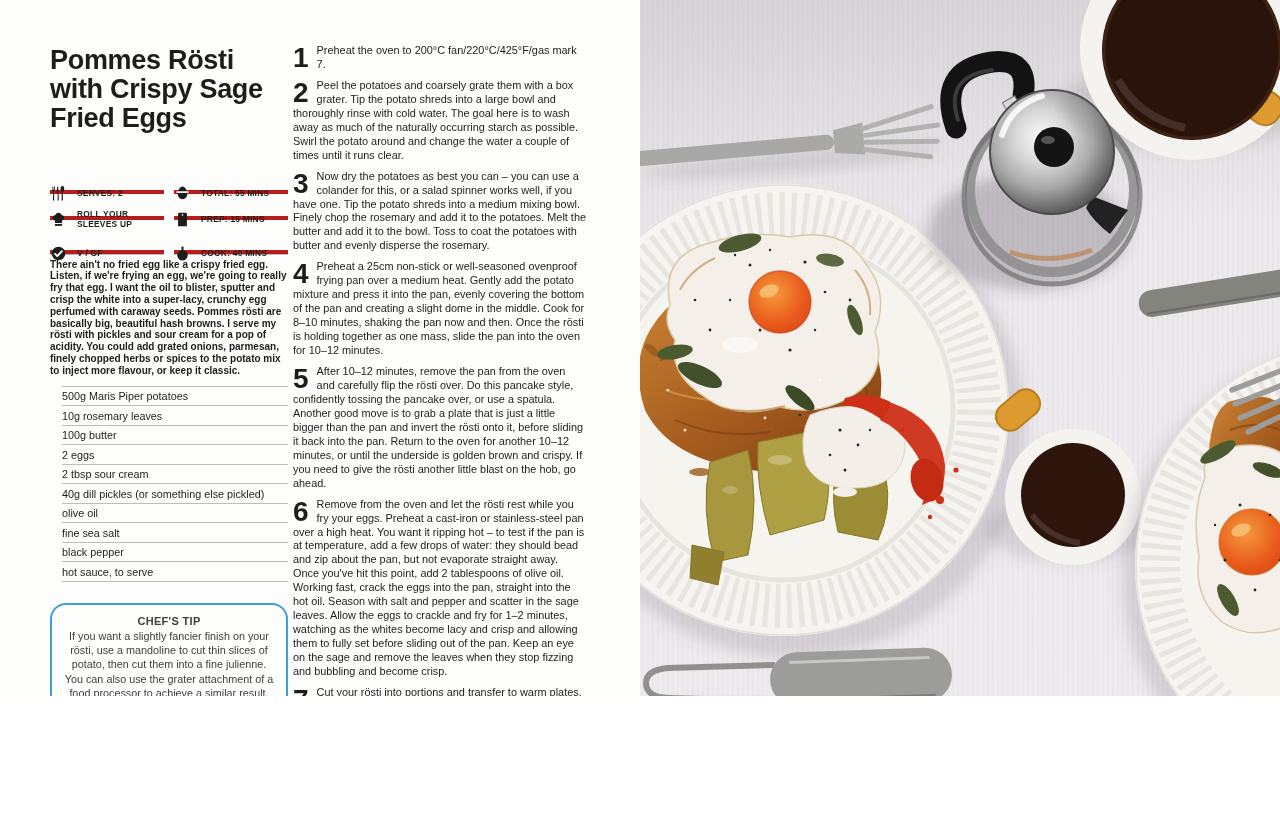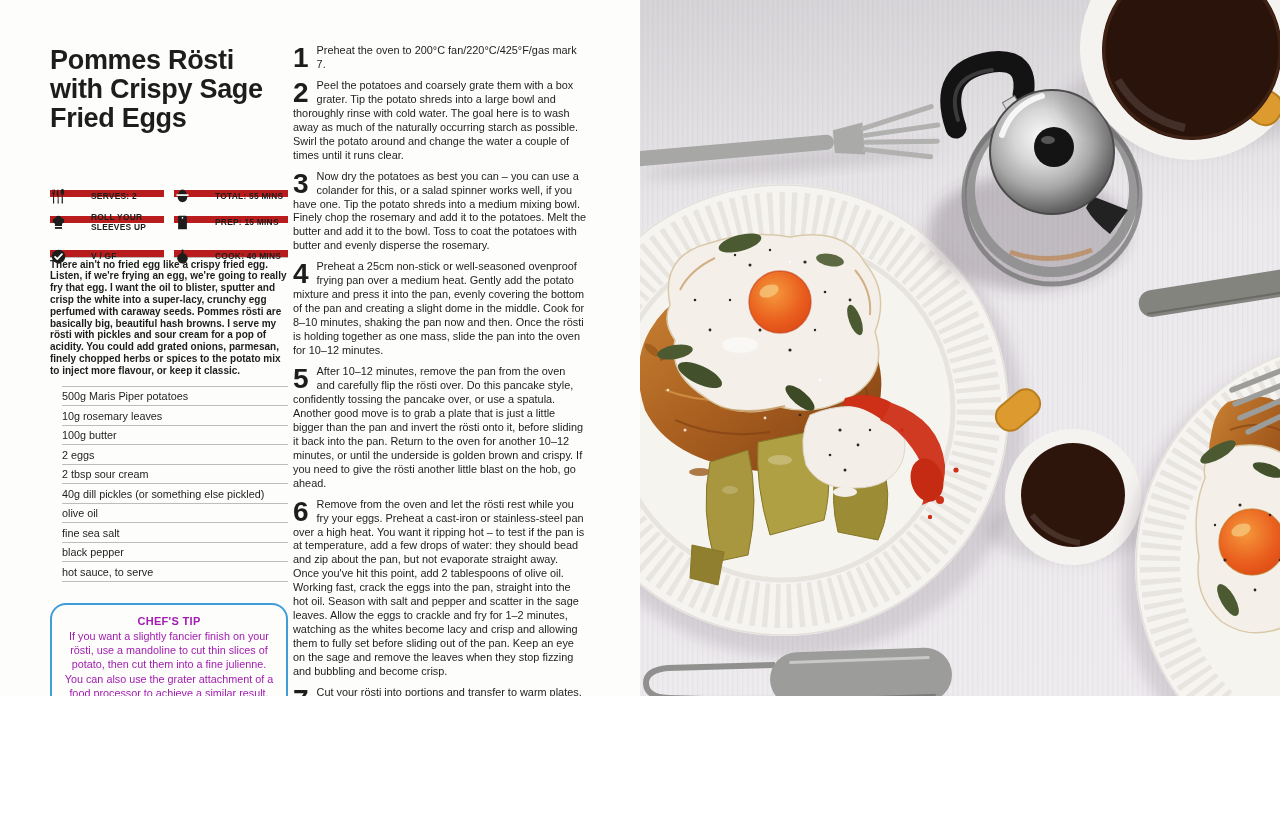--- a/index.html
+++ b/index.html
@@ -5,29 +5,29 @@
   html,body{margin:0;padding:0;background:#ffffff;}
   .spread{position:relative;width:1280px;height:696px;background:#fdfdfc;overflow:hidden;
           font-family:"Liberation Sans",sans-serif;color:#1d1d1b;}
   .page-left{position:absolute;left:0;top:0;width:640px;height:840px;background:#fdfdfc;}
   .page-right{position:absolute;left:640px;top:0;width:640px;height:840px;}
   .col-left{position:absolute;left:50px;top:46px;width:238px;}
   .col-right{position:absolute;left:293px;top:44px;width:293px;}
   .title{margin:0;width:230px;font-size:27px;line-height:1.07;font-weight:bold;letter-spacing:-0.3px;}
   .badges{display:grid;grid-template-columns:1fr 1fr;grid-auto-flow:column;
           grid-template-rows:26px 34px 26px;column-gap:10px;margin-top:13px;}
-  .badge{display:flex;align-items:center;gap:24px;border-top:7px solid #b91c1c;margin-top:44px;}
+  .badge{display:flex;align-items:center;gap:10px;border-top:4px solid #b91c1c;margin-top:44px;}
   .badge:nth-child(3n){border-bottom:1px solid #bdbdbb;}
   .badge .blabel{font-size:8.4px;font-weight:bold;letter-spacing:0.25px;line-height:1.15;}
   .bicon{width:17px;height:17px;flex:0 0 17px;}
   .intro{margin:27px 0 0 0;font-size:10px;font-weight:bold;line-height:1.18;}
   .ingredients{margin:9px 0 0 12px;padding:0;list-style:none;}
   .ingredients li{font-size:10.8px;padding:3.5px 0 3px;border-bottom:1px solid #bdbdbb;}
   .ingredients li:first-child{border-top:1px solid #bdbdbb;}
-  .tip{margin-top:21px;border:2px solid #3f9ed6;border-radius:16px;color:#a21caf;
+  .tip{margin-top:21px;border:2px solid #3f9ed6;border-radius:16px;color:#404040;
        text-align:center;padding:10px 10px 11px;}
   .tip-title{font-size:11px;font-weight:bold;letter-spacing:0.3px;margin-bottom:2px;}
   .tip-body{font-size:10.8px;line-height:1.33;}
   .step{margin:0 0 7px 0;font-size:10.9px;line-height:1.28;overflow:hidden;}
   .step .num{float:left;font-size:28px;line-height:25px;font-weight:bold;margin:1px 8px 0 0;}
   .pagenum{position:absolute;left:50px;top:774px;font-size:28px;font-weight:bold;letter-spacing:0.3px;}
   .chapter{position:absolute;left:293px;width:291px;top:786px;text-align:left;
            font-size:15px;letter-spacing:0.4px;}
 </style>
 </head>

